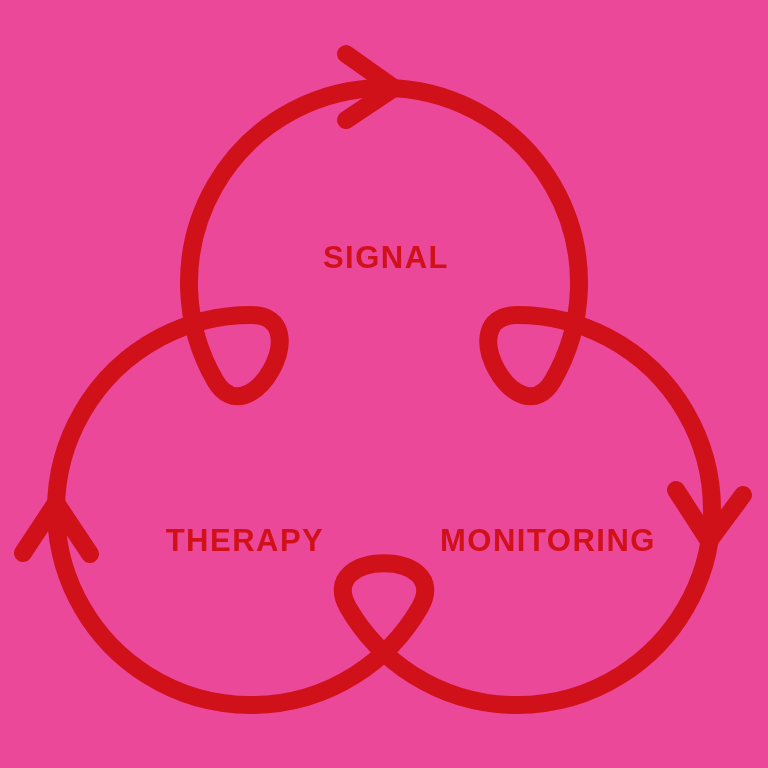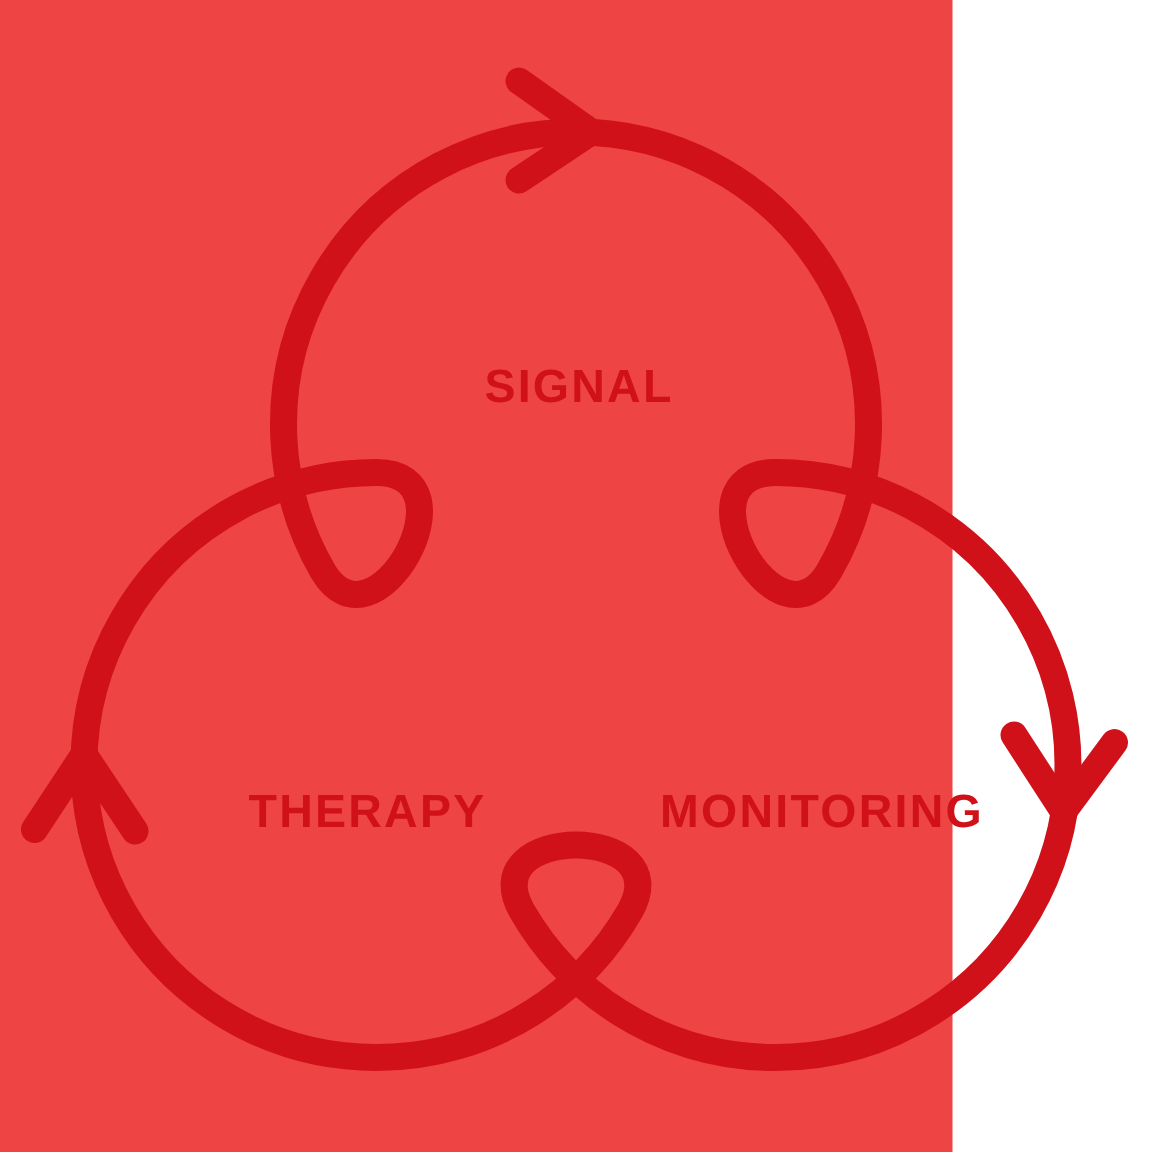--- a/index.html
+++ b/index.html
@@ -6,23 +6,23 @@
     margin: 0;
     padding: 0;
     width: 768px;
     height: 768px;
     background: #ffffff;
     overflow: hidden;
     font-family: "Liberation Sans", sans-serif;
   }
   .stage {
     position: relative;
-    width: 635px;
+    width: 768px;
     height: 768px;
-    background: #ef4444;
+    background: #ec4899;
   }
   svg { display: block; }
   .cycle-stroke {
     fill: none;
     stroke-width: 18;
     stroke-linecap: round;
     stroke-linejoin: round;
   }
   .node-label {
     font-family: "Liberation Sans", sans-serif;

